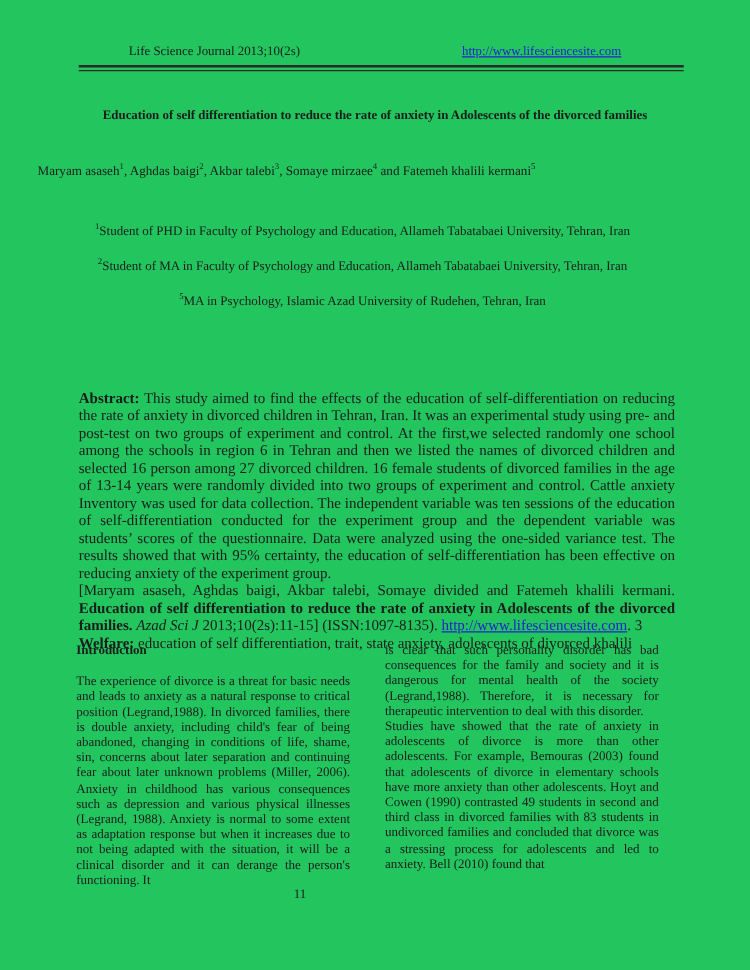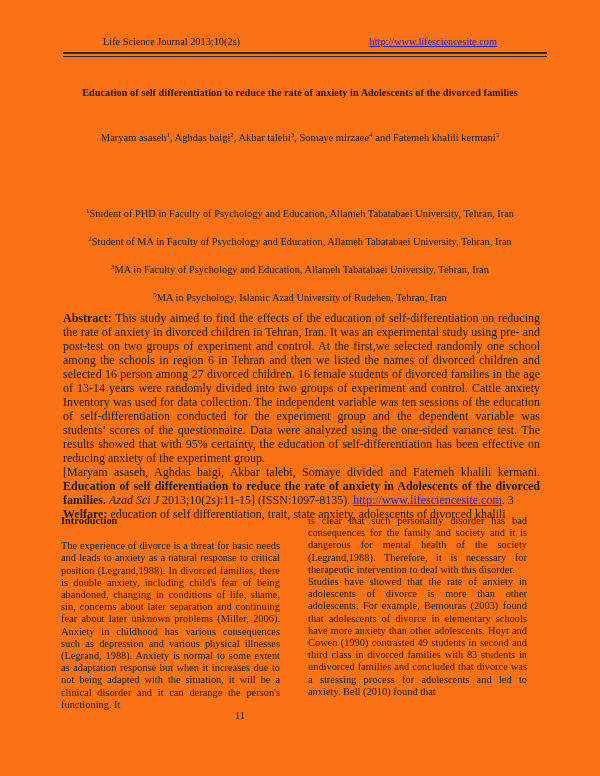--- a/index.html
+++ b/index.html
@@ -4,21 +4,21 @@
 <style>
   html, body {
     margin: 0;
     padding: 0;
     background: #ffffff;
   }
   .page {
     position: relative;
     width: 600px;
     height: 776px;
-    background: #f97316;
+    background: #22c55e;
     font-family: "Liberation Serif", serif;
     color: #1c1c1c;
     overflow: hidden;
   }
   .header {
     position: absolute;
     top: 36px;
     left: 65px;
     width: 432px;
     display: flex;
@@ -53,32 +53,30 @@
     font-size: 10.3px;
     font-weight: bold;
     white-space: nowrap;
   }
   .authors {
     position: absolute;
     top: 132px;
     left: 30px;
     width: 540px;
     margin: 0;
-    text-align: center;
     font-size: 10.5px;
     white-space: nowrap;
   }
   .affiliations {
     position: absolute;
     top: 178px;
-    left: 30px;
+    left: 20px;
     width: 540px;
     text-align: center;
     font-size: 10.4px;
-    margin-top: 28px;
   }
   .affiliations p {
     margin: 0 0 13px 0;
     line-height: 15px;
     white-space: nowrap;
   }
   sup {
     font-size: 7px;
     line-height: 0;
   }
@@ -141,21 +139,20 @@
 
   <div class="rule"></div>
 
   <h1 class="title">Education of self differentiation to reduce the rate of anxiety in Adolescents of the divorced families</h1>
 
   <p class="authors"><span>Maryam asaseh</span><sup>1</sup><span>, </span><span>Aghdas baigi</span><sup>2</sup><span>, </span><span>Akbar talebi</span><sup>3</sup><span>, </span><span>Somaye mirzaee</span><sup>4</sup><span> and </span><span>Fatemeh khalili kermani</span><sup>5</sup></p>
 
   <div class="affiliations">
     <p><sup>1</sup><span>Student of PHD in Faculty of Psychology and Education, Allameh Tabatabaei University, Tehran, Iran</span></p>
     <p><sup>2</sup><span>Student of MA in Faculty of Psychology and Education, Allameh Tabatabaei University, Tehran, Iran</span></p>
-    <p><sup>3</sup><span>MA in Faculty of Psychology and Education, Allameh Tabatabaei University, Tehran, Iran</span></p>
     <p><sup>5</sup><span>MA in Psychology, Islamic Azad University of Rudehen, Tehran, Iran</span></p>
   </div>
 
   <div class="abstract-block">
     <p><b>Abstract:</b><span> This study aimed to find the effects of the education of self-differentiation on reducing the rate of anxiety in divorced children in Tehran, Iran. It was an experimental study using pre- and post-test on two groups of experiment and control. At the first,we selected randomly one school among the schools in region 6 in Tehran and then we listed the names of divorced children and selected 16 person among 27 divorced children. 16 female students of divorced families in the age of 13-14 years were randomly divided into two groups of experiment and control. Cattle anxiety Inventory was used for data collection. The independent variable was ten sessions of the education of self-differentiation conducted for the experiment group and the dependent variable was students’ scores of the questionnaire. Data were analyzed using the one-sided variance test. The results showed that with 95% certainty, the education of self-differentiation has been effective on reducing anxiety of the experiment group.</span></p>
     <p><span>[Maryam asaseh, Aghdas baigi, Akbar talebi, Somaye divided and Fatemeh khalili kermani. </span><b>Education of self differentiation to reduce the rate of anxiety in Adolescents of the divorced families. </b><i>Azad Sci J </i><span>2013;10(2s):11-15] (ISSN:1097-8135). </span><a class="link">http://www.lifesciencesite.com</a><span>. 3</span></p>
     <p><b>Welfare:</b><span> education of self differentiation, trait, state anxiety, adolescents of divorced khalili</span></p>
   </div>
 
   <div class="columns">

